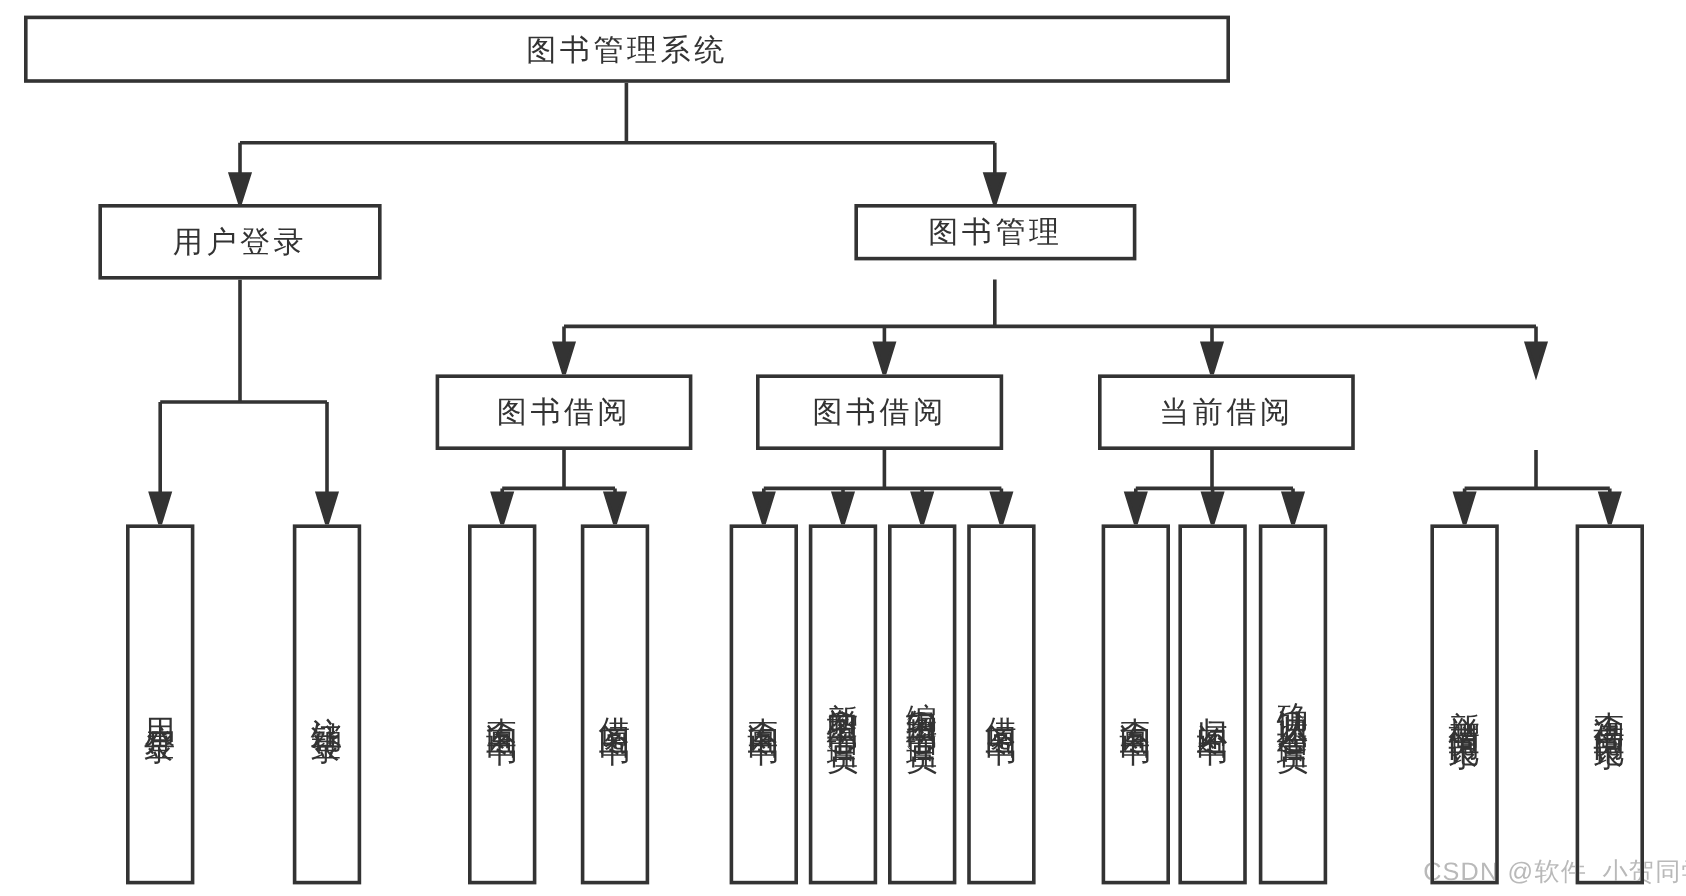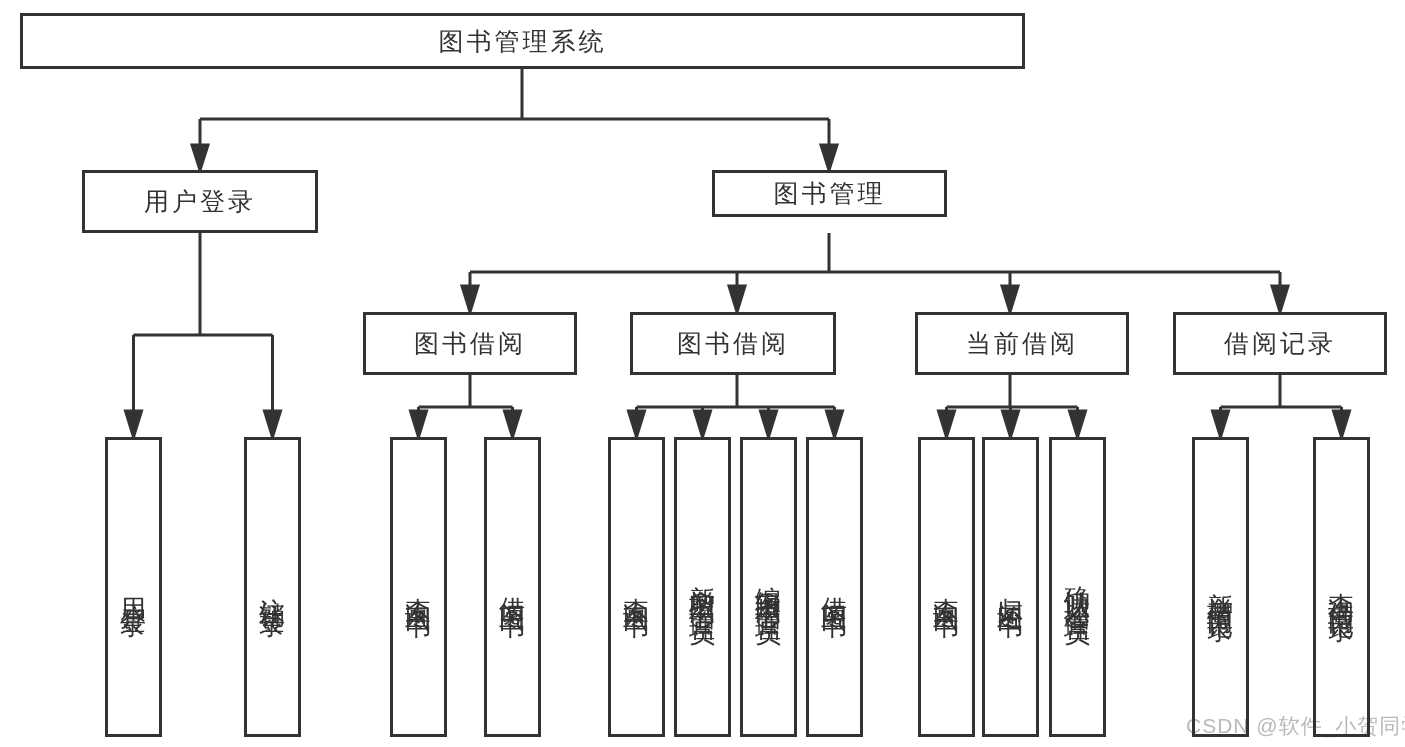--- a/index.html
+++ b/index.html
@@ -108,21 +108,20 @@
   </svg>
 
   <div class="node h" style="left:20px; top:13px; width:1005px; height:56px;">图书管理系统</div>
 
   <div class="node h" style="left:82px; top:170px; width:236px; height:63px;">用户登录</div>
   <div class="node h" style="left:712px; top:170px; width:235px; height:47px;">图书管理</div>
 
   <div class="node h" style="left:363px; top:312px; width:214px; height:63px;">图书借阅</div>
   <div class="node h" style="left:630px; top:312px; width:206px; height:63px;">图书借阅</div>
   <div class="node h" style="left:903px; top:312px; width:214px; height:63px;margin-left:12px;">当前借阅</div>
-  <div class="node h" style="left:1173px; top:312px; width:214px; height:63px;">借阅记录</div>
 
   <div class="node v" style="left:105px; top:437px; width:57px; height:300px;">用户登录</div>
   <div class="node v" style="left:244px; top:437px; width:57px; height:300px;">注销登录</div>
 
   <div class="node v" style="left:390px; top:437px; width:57px; height:300px;">查询图书</div>
   <div class="node v" style="left:484px; top:437px; width:57px; height:300px;">借阅图书</div>
 
   <div class="node v" style="left:608px; top:437px; width:57px; height:300px;">查询图书</div>
   <div class="node v" style="left:674px; top:437px; width:57px; height:300px;">新增图书（管理员）</div>
   <div class="node v" style="left:740px; top:437px; width:57px; height:300px;">编辑图书（管理员）</div>

